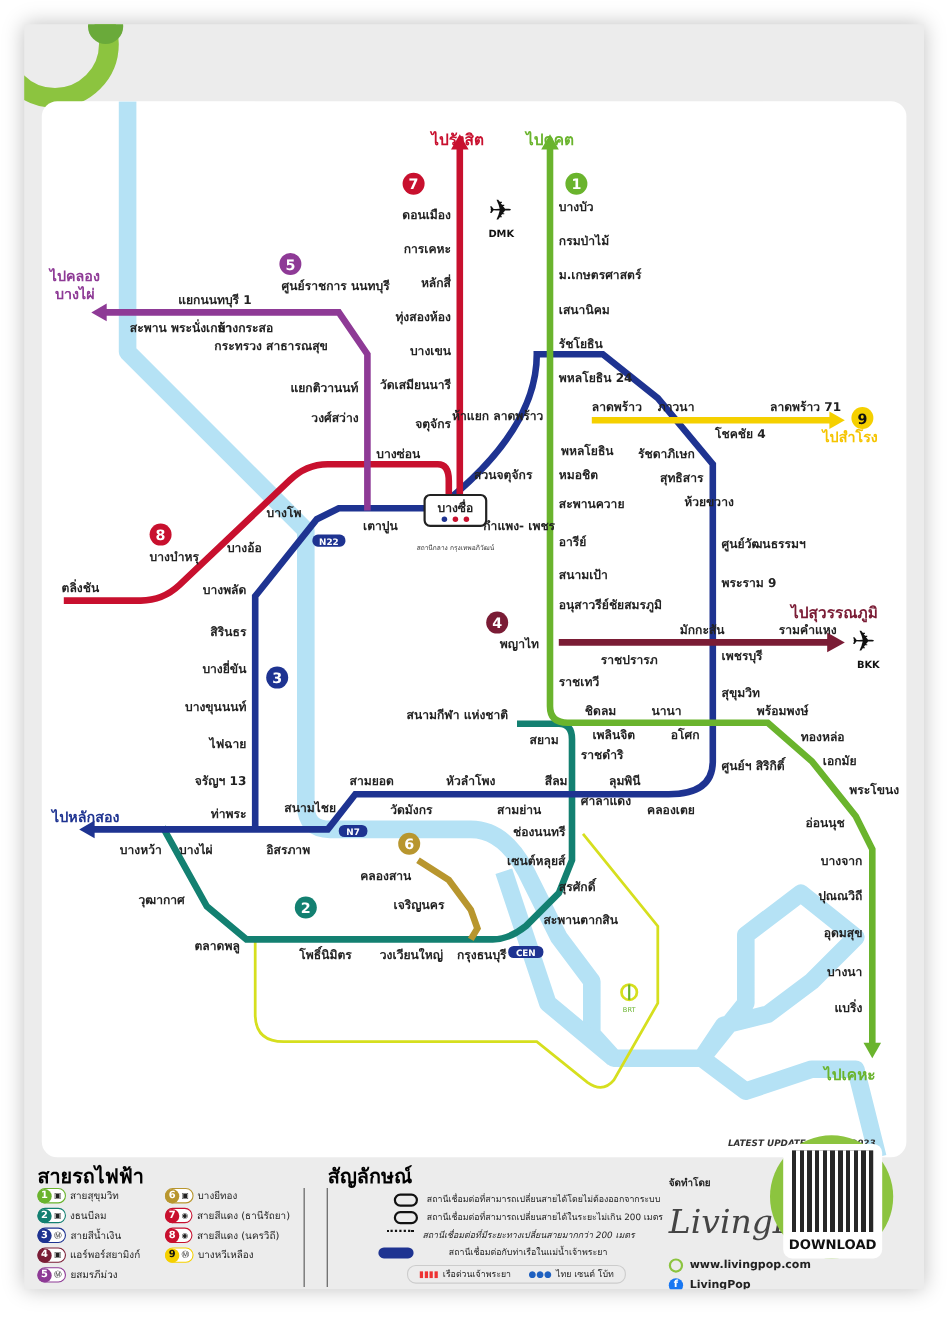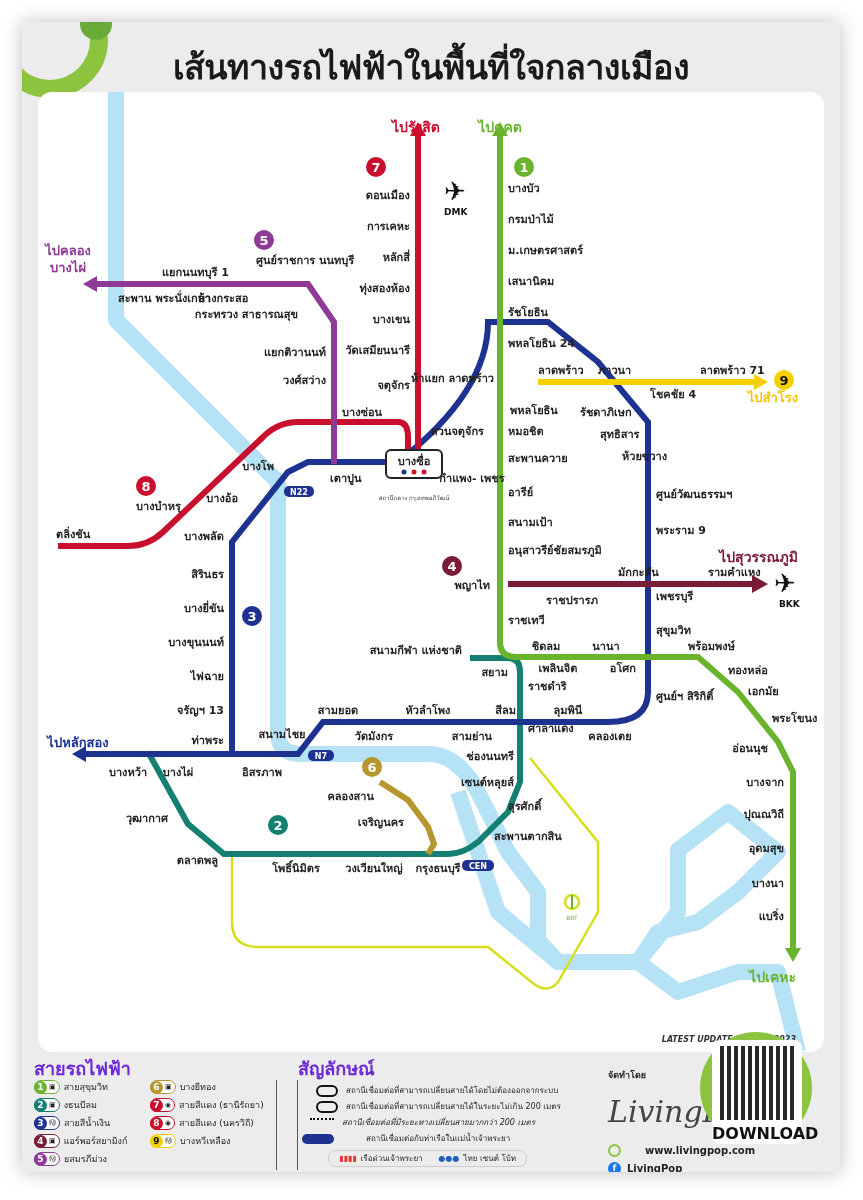--- a/index.html
+++ b/index.html
@@ -5,40 +5,39 @@
   html,body{margin:0;padding:0;background:#ffffff;}
   body{width:863px;height:1200px;position:relative;overflow:hidden;font-family:"DejaVu Sans","Liberation Sans",sans-serif;}
   .poster{position:absolute;left:22px;top:22px;width:818px;height:1150px;background:#ececec;box-shadow:0 0 18px rgba(0,0,0,.25);overflow:hidden;}
   .deco1{position:absolute;left:-30px;top:-40px;width:80px;height:80px;border:18px solid #8cc43f;border-radius:50%;}
   .deco2{position:absolute;left:58px;top:-14px;width:32px;height:32px;background:#6aaa3a;border-radius:50%;}
   .title{position:absolute;left:0;width:818px;top:18px;text-align:center;font-size:34px;font-weight:bold;color:#1a1a1a;letter-spacing:-0.5px;}
   .mapcard{position:absolute;left:16px;top:70px;width:786px;height:960px;background:#fff;border-radius:14px;overflow:hidden;}
   svg text{font-family:"DejaVu Sans","Liberation Sans",sans-serif;}
   .st{font-size:11px;fill:#222;font-weight:bold;}
   .upd{position:absolute;right:28px;bottom:8px;font-size:8px;font-style:italic;font-weight:bold;color:#333;}
-  .lg-title{position:absolute;font-size:18px;font-weight:bold;color:#6d28d9;}
+  .lg-title{position:absolute;font-size:18px;font-weight:bold;color:#000000;}
   .lg-item{position:absolute;display:flex;align-items:center;font-size:9px;color:#222;height:14px;}
   .pill{display:inline-flex;align-items:center;height:12px;border-radius:7px;border:1.5px solid;margin-right:4px;padding-right:3px;background:#fff;}
   .pill .num{width:13px;height:13px;border-radius:50%;color:#fff;font-size:9px;font-weight:bold;display:flex;align-items:center;justify-content:center;margin-left:-1px;}
   .pill .ico{font-size:7px;margin-left:2px;}
   .vdiv{position:absolute;width:1px;background:#555;}
-  .sym-row{position:absolute;display:flex;align-items:center;font-size:8px;color:#222;}
+  .sym-row{position:absolute;display:flex;align-items:center;font-size:8px;color:#222;margin-left:42px;}
   .qr-circle{position:absolute;left:700px;top:1053px;width:112px;height:112px;border-radius:50%;background:#8cc43f;}
   .qr-box{position:absolute;left:712px;top:1058px;width:90px;height:104px;background:#fff;border-radius:8px;}
   .qr{position:absolute;left:8px;top:6px;width:74px;height:74px;background:
      repeating-linear-gradient(90deg,#111 0 4px,#fff 4px 7px),#111;opacity:.9;}
-  .qr-lbl{position:absolute;left:0;width:90px;top:84px;text-align:center;font-size:16px;font-weight:bold;color:#111;}
+  .qr-lbl{position:absolute;left:0;width:90px;top:84px;text-align:center;font-size:12px;font-weight:bold;color:#111;}
 </style>
 </head>
 <body>
 
 <div class="poster">
   <div class="deco1"></div>
   <div class="deco2"></div>
-  <div class="title">เส้นทางรถไฟฟ้าในพื้นที่ใจกลางเมือง</div>
 
   <div class="mapcard">
     <svg width="786" height="960" viewBox="0 0 786 960">
 
       <g fill="none" stroke="#b5e2f5" stroke-width="16" stroke-linejoin="round">
         <path d="M78 0 L78 228 L240 390 L240 640 Q240 662 262 662 L390 662 Q420 662 440 700 L470 760 L500 800 L500 848 L520 870 L600 870 L640 820 L640 758 L690 720 L740 760 L700 800 L660 830 L620 840 L600 870 L640 900 L700 880 L740 880 L760 960"></path>
         <path d="M420 700 L440 760 L460 820 L520 870"></path>
       </g>
 
       <path d="M492 666 L560 750 L560 820 L520 890 Q510 902 496 892 L450 855 L220 855 Q194 855 194 830 L194 760" fill="none" stroke="#d6df1e" stroke-width="2.5"></path>
@@ -372,21 +371,21 @@
         <span style="color:#e33;margin-right:4px;">▮▮▮▮</span>
         <span style="margin-right:16px;">เรือด่วนเจ้าพระยา</span>
         <span style="color:#1e60c0;margin-right:4px;">●●●</span>
         <span>ไทย เซนต์ โบ้ท</span>
       </div>
   </div>
 
   <div>
     <div style="position:absolute;left:586px;top:1046px;font-size:9px;font-weight:bold;color:#222;">จัดทำโดย</div>
     <div style="position:absolute;left:586px;top:1072px;font-size:30px;font-style:italic;font-family:'DejaVu Serif',serif;color:#444;">LivingPop</div>
-    <div style="position:absolute;left:586px;top:1122px;font-size:10px;font-weight:bold;color:#222;display:flex;align-items:center;gap:18px;">
+    <div style="position:absolute;left:586px;top:1122px;font-size:10px;font-weight:bold;color:#222;display:flex;align-items:center;">
         <span style="display:inline-block;width:9px;height:9px;border:2px solid #8cc43f;border-radius:50%;margin-right:6px;"></span>
         <span>www.livingpop.com</span>
       </div>
     <div style="position:absolute;left:586px;top:1140px;font-size:10px;font-weight:bold;color:#222;display:flex;align-items:center;">
         <span style="display:inline-block;width:13px;height:13px;background:#1877f2;border-radius:50%;color:#fff;font-size:9px;text-align:center;line-height:13px;margin-right:6px;">f</span>
         <span>LivingPop</span>
       </div>
   </div>
   <div class="qr-circle" style="left:678px;top:1010px;"></div>
   <div class="qr-box" style="left:690px;top:1018px;">

